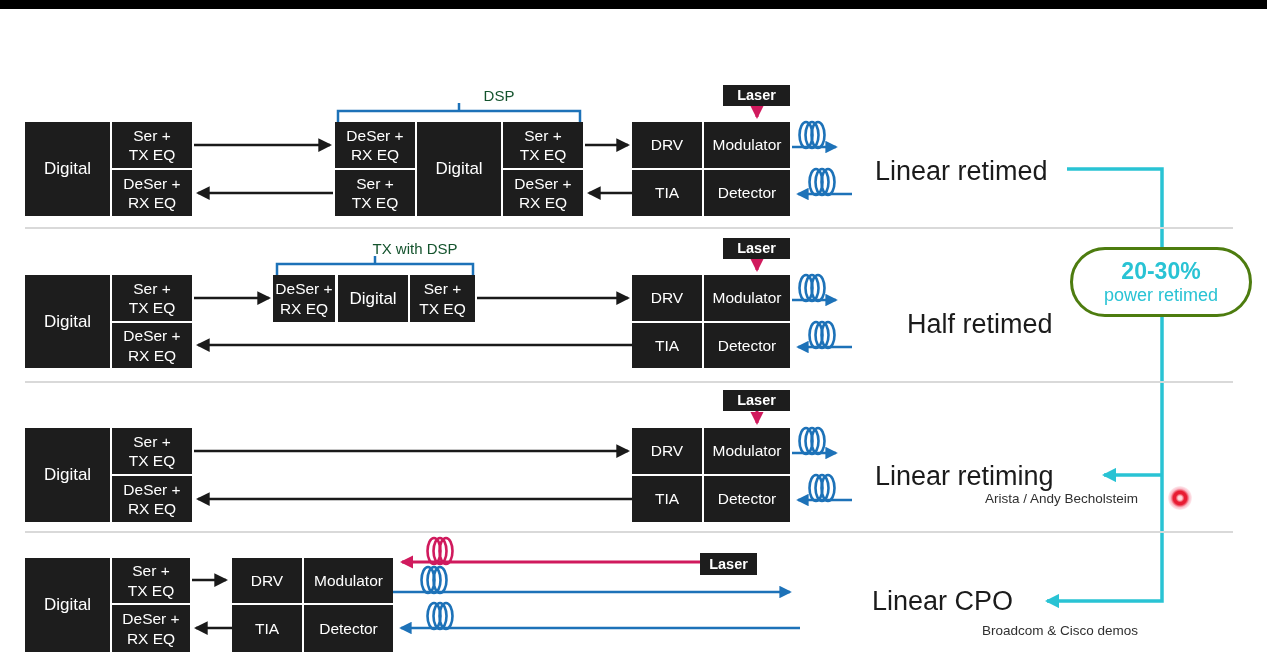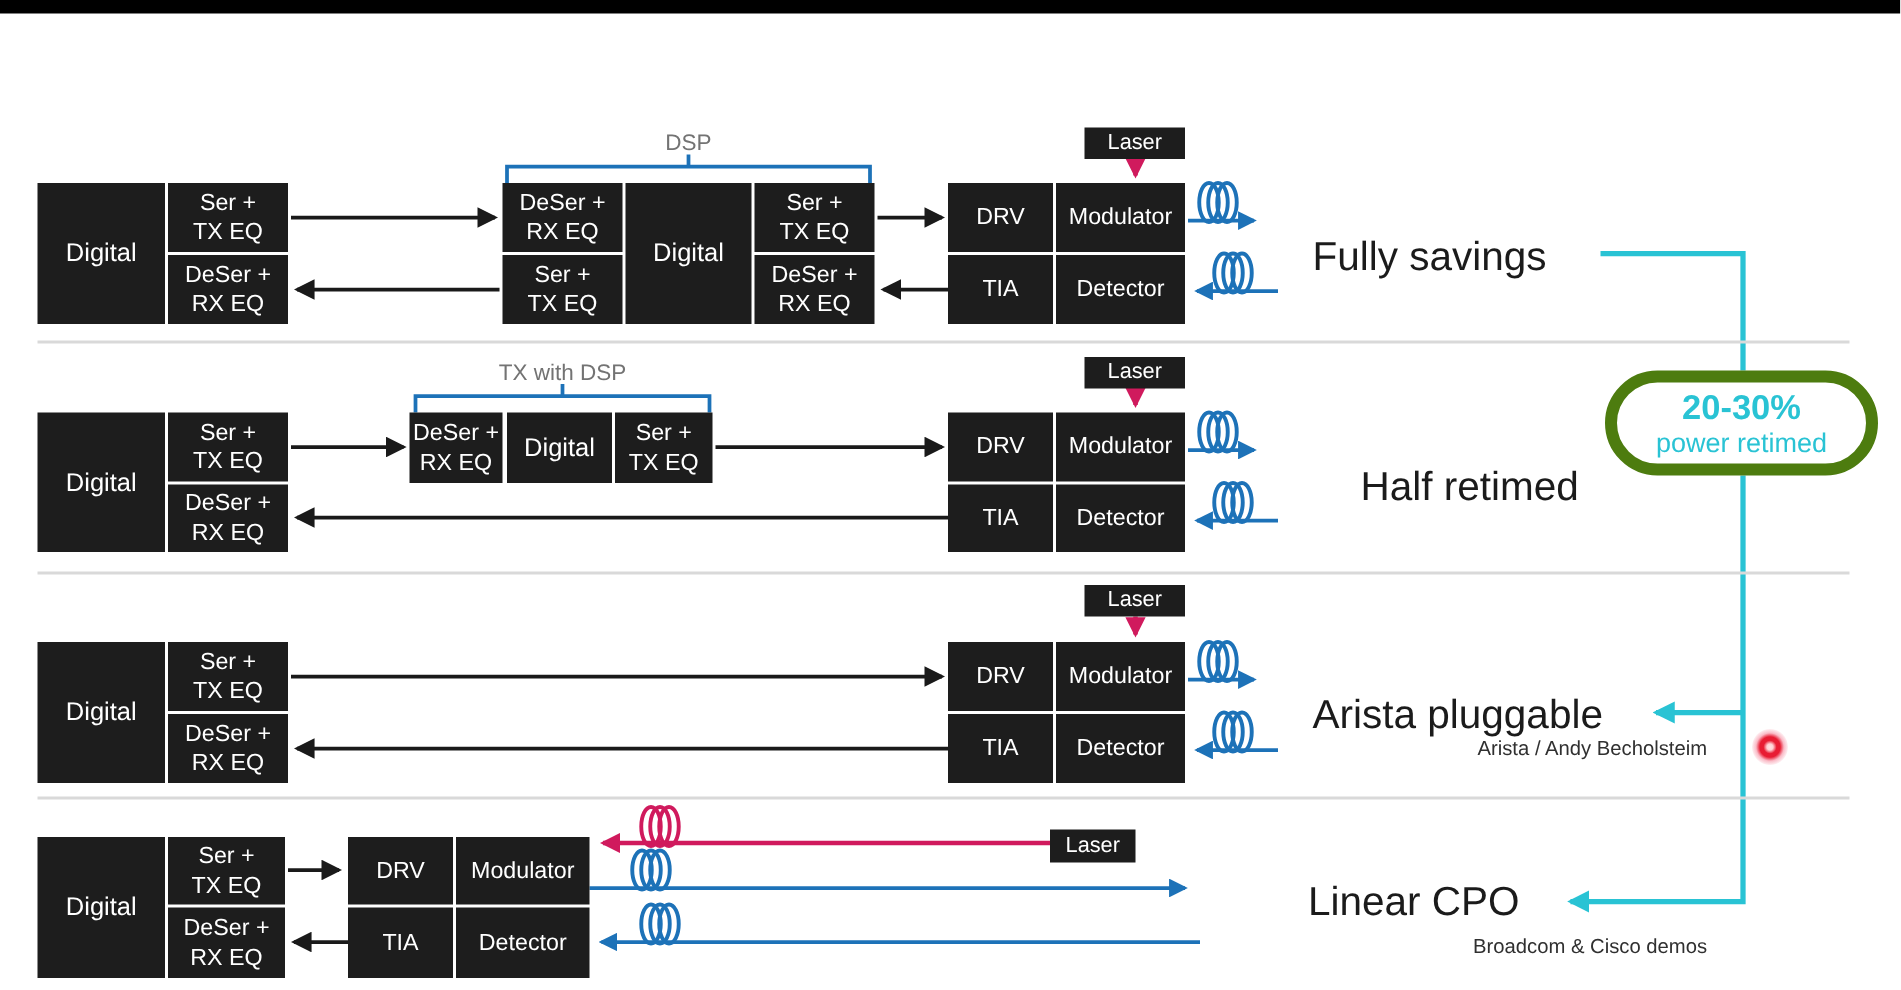--- a/index.html
+++ b/index.html
@@ -11,36 +11,36 @@
   #title{
     position:absolute;left:24px;top:20px;width:1100px;
     font-size:40px;color:#262626;letter-spacing:0.5px;white-space:nowrap;
   }
   .blk{
     position:absolute;background:#1d1d1d;color:#fff;
     display:flex;align-items:center;justify-content:center;text-align:center;
     font-size:15.5px;line-height:1.25;white-space:pre-line;
   }
   .blk.big{font-size:17px;}
-  .blk.laser{font-size:14.5px;}
+  .blk.laser{font-size:14.5px;font-weight:bold;}
   .grp-label{
-    position:absolute;color:#737373;font-size:15px;text-align:right;
-    transform:translateX(-50%);white-space:nowrap;
+    position:absolute;color:#14532d;font-size:15px;text-align:right;
+    transform:translateX(-50%);white-space:nowrap;margin-left:40px;
   }
   .row-label{
     position:absolute;color:#1b1b1b;font-size:27px;white-space:nowrap;
   }
   .row-caption{
     position:absolute;color:#303030;font-size:13.5px;white-space:nowrap;
   }
   .sep{position:absolute;left:25px;width:1208px;height:2px;background:#d9d9d9;}
   #svgLayer{position:absolute;left:0;top:0;pointer-events:none;}
   #savings-bubble{
     position:absolute;left:1070px;top:247px;width:182px;height:70px;
-    box-sizing:border-box;border:8px solid #4d7c0f;border-radius:35px;
+    box-sizing:border-box;border:3px solid #4d7c0f;border-radius:35px;
     background:#fff;display:flex;flex-direction:column;align-items:center;justify-content:center;
     color:#29c3d4;line-height:1.12;
   }
   #savings-bubble .l1{font-size:23px;font-weight:bold;}
   #savings-bubble .l2{font-size:18px;}
   #laser-dot{
     position:absolute;left:1168px;top:486px;width:24px;height:24px;border-radius:50%;
     background:radial-gradient(circle,#ffe3e3 0%,#ffd0d4 12%,#e81c33 26%,#e81c33 40%,
                rgba(238,30,70,0.30) 55%,rgba(238,30,70,0) 75%);
   }
@@ -144,21 +144,21 @@
   <div class="blk big" style="left:417px;top:122px;width:84px;height:94px;">Digital</div>
   <div class="blk" style="left:503px;top:122px;width:80px;height:46px;">Ser +
 TX EQ</div>
   <div class="blk" style="left:503px;top:170px;width:80px;height:46px;">DeSer +
 RX EQ</div>
   <div class="blk laser" style="left:723px;top:85px;width:67px;height:21px;">Laser</div>
   <div class="blk" style="left:632px;top:122px;width:70px;height:46px;">DRV</div>
   <div class="blk" style="left:632px;top:170px;width:70px;height:46px;">TIA</div>
   <div class="blk" style="left:704px;top:122px;width:86px;height:46px;">Modulator</div>
   <div class="blk" style="left:704px;top:170px;width:86px;height:46px;">Detector</div>
-  <div class="row-label" style="left:875px;top:156px;">Fully savings</div>
+  <div class="row-label" style="left:875px;top:156px;">Linear retimed</div>
   <div class="sep" style="top:227px;"></div>
 
   <div class="blk big" style="left:25px;top:275px;width:85px;height:93px;">Digital</div>
   <div class="blk" style="left:112px;top:275px;width:80px;height:46px;">Ser +
 TX EQ</div>
   <div class="blk" style="left:112px;top:323px;width:80px;height:45px;">DeSer +
 RX EQ</div>
   <div class="grp-label" style="left:375px;top:240px;">TX with DSP</div>
   <div class="blk" style="left:273px;top:275px;width:62px;height:47px;">DeSer +
 RX EQ</div>
@@ -176,21 +176,21 @@
   <div class="blk big" style="left:25px;top:428px;width:85px;height:94px;">Digital</div>
   <div class="blk" style="left:112px;top:428px;width:80px;height:46px;">Ser +
 TX EQ</div>
   <div class="blk" style="left:112px;top:476px;width:80px;height:46px;">DeSer +
 RX EQ</div>
   <div class="blk laser" style="left:723px;top:390px;width:67px;height:21px;">Laser</div>
   <div class="blk" style="left:632px;top:428px;width:70px;height:46px;">DRV</div>
   <div class="blk" style="left:632px;top:476px;width:70px;height:46px;">TIA</div>
   <div class="blk" style="left:704px;top:428px;width:86px;height:46px;">Modulator</div>
   <div class="blk" style="left:704px;top:476px;width:86px;height:46px;">Detector</div>
-  <div class="row-label" style="left:875px;top:461px;">Arista pluggable</div>
+  <div class="row-label" style="left:875px;top:461px;">Linear retiming</div>
   <div class="row-caption" style="left:985px;top:491px;">Arista / Andy Becholsteim</div>
   <div class="sep" style="top:531px;"></div>
 
   <div class="blk big" style="left:25px;top:558px;width:85px;height:94px;">Digital</div>
   <div class="blk" style="left:112px;top:558px;width:78px;height:45px;">Ser +
 TX EQ</div>
   <div class="blk" style="left:112px;top:605px;width:78px;height:47px;">DeSer +
 RX EQ</div>
   <div class="blk" style="left:232px;top:558px;width:70px;height:45px;">DRV</div>
   <div class="blk" style="left:232px;top:605px;width:70px;height:47px;">TIA</div>

